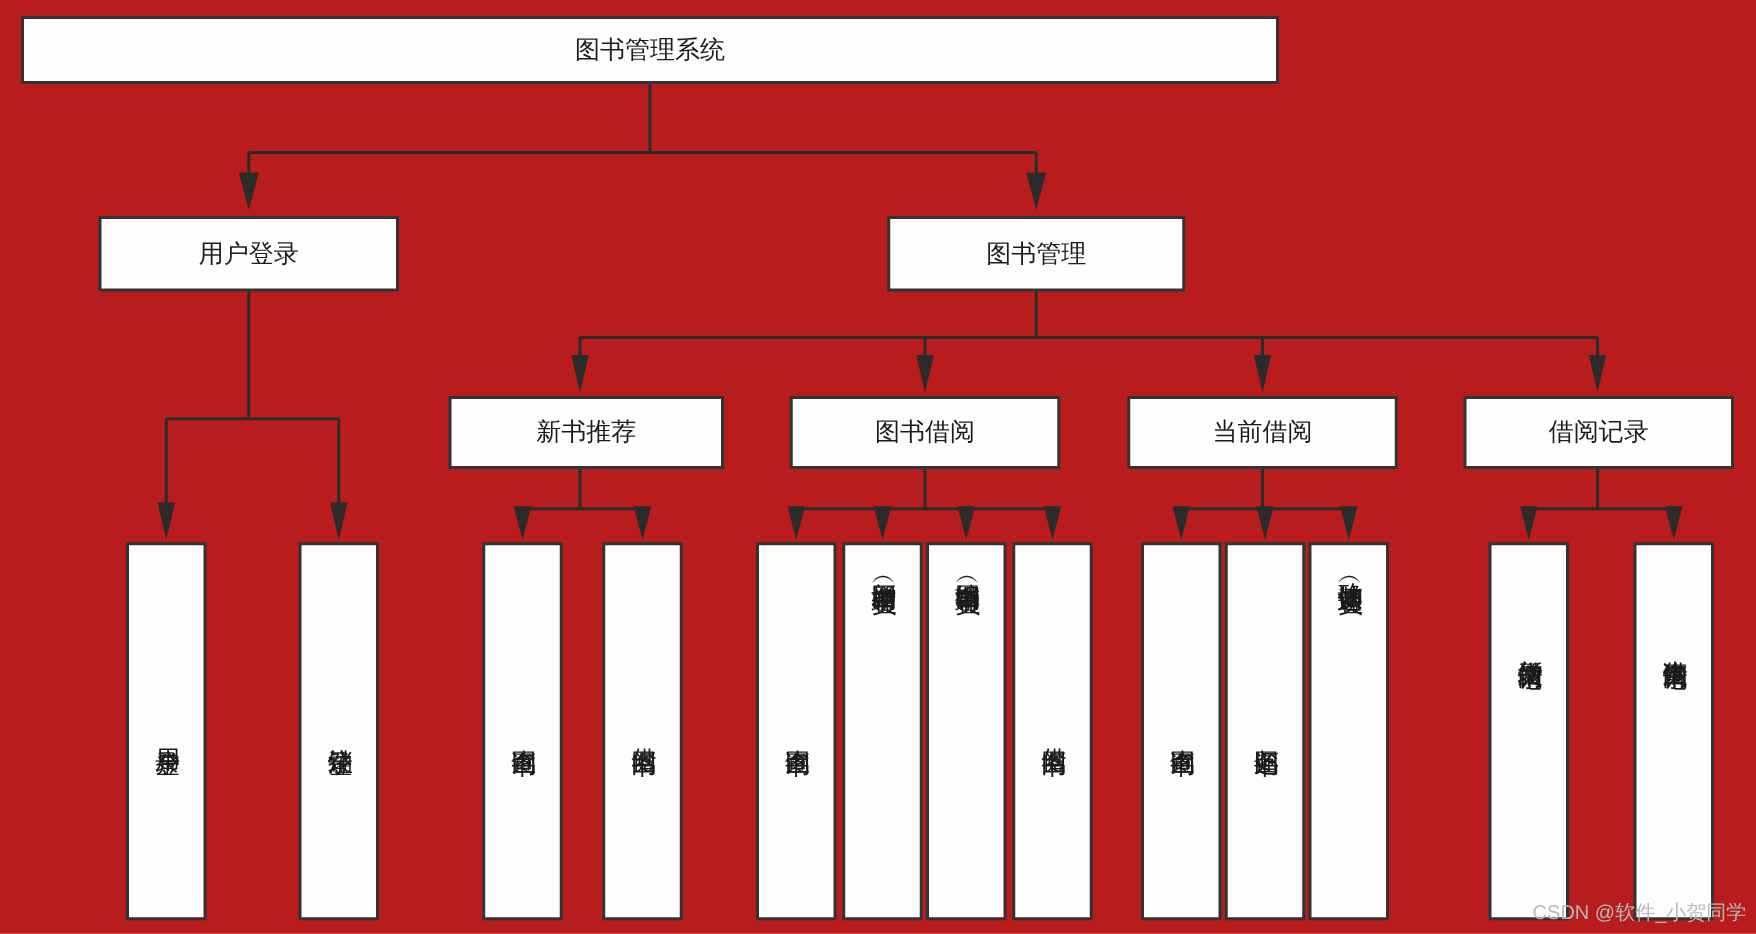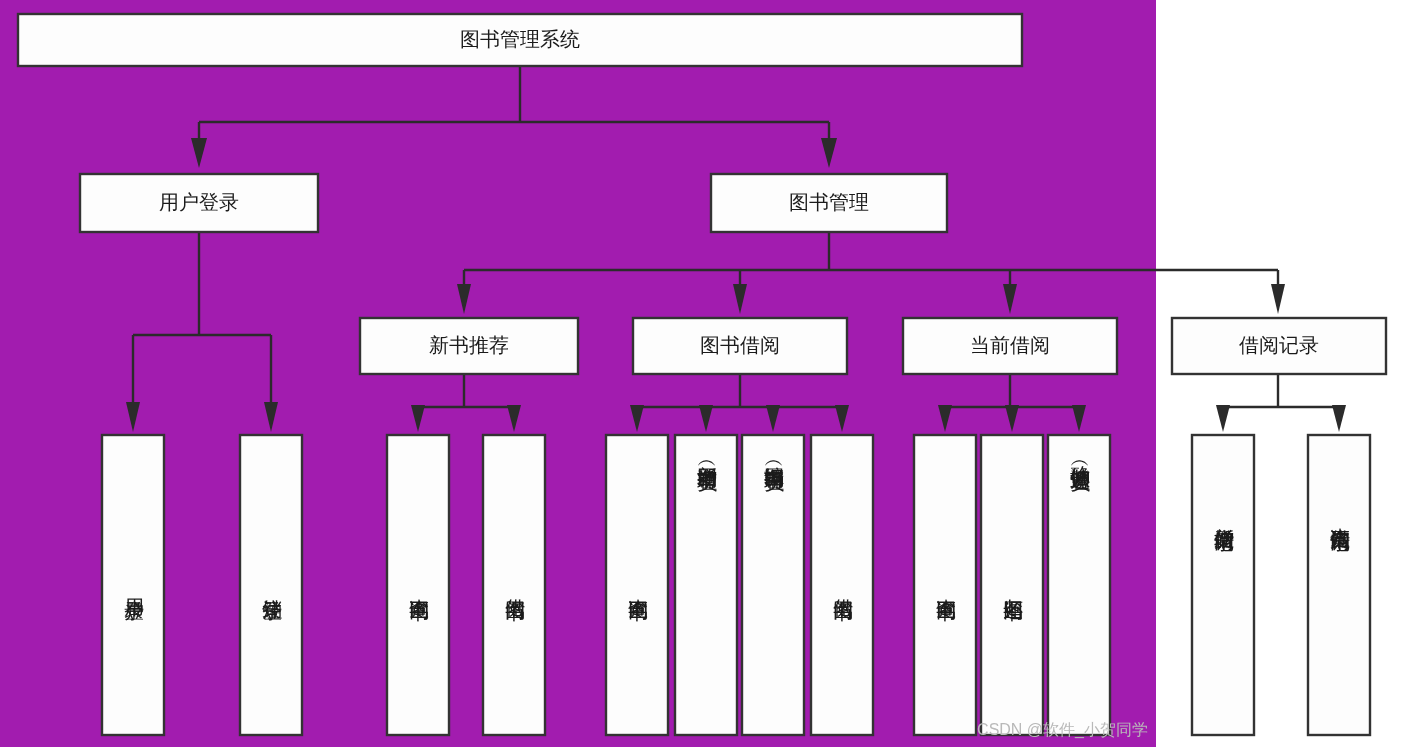--- a/index.html
+++ b/index.html
@@ -9,23 +9,23 @@
   }
   body {
     width: 1405px;
     height: 747px;
     font-family: "Liberation Sans", "DejaVu Sans", sans-serif;
     overflow: hidden;
     position: relative;
   }
   #diagram-root {
     position: relative;
-    width: 1156px;
+    width: 1405px;
     height: 747px;
-    background: #a21caf;
+    background: #b91c1c;
   }
   svg.tree-canvas {
     position: absolute;
     left: 0;
     top: 0;
     width: 1405px;
     height: 747px;
     display: block;
   }
   .node-box {

